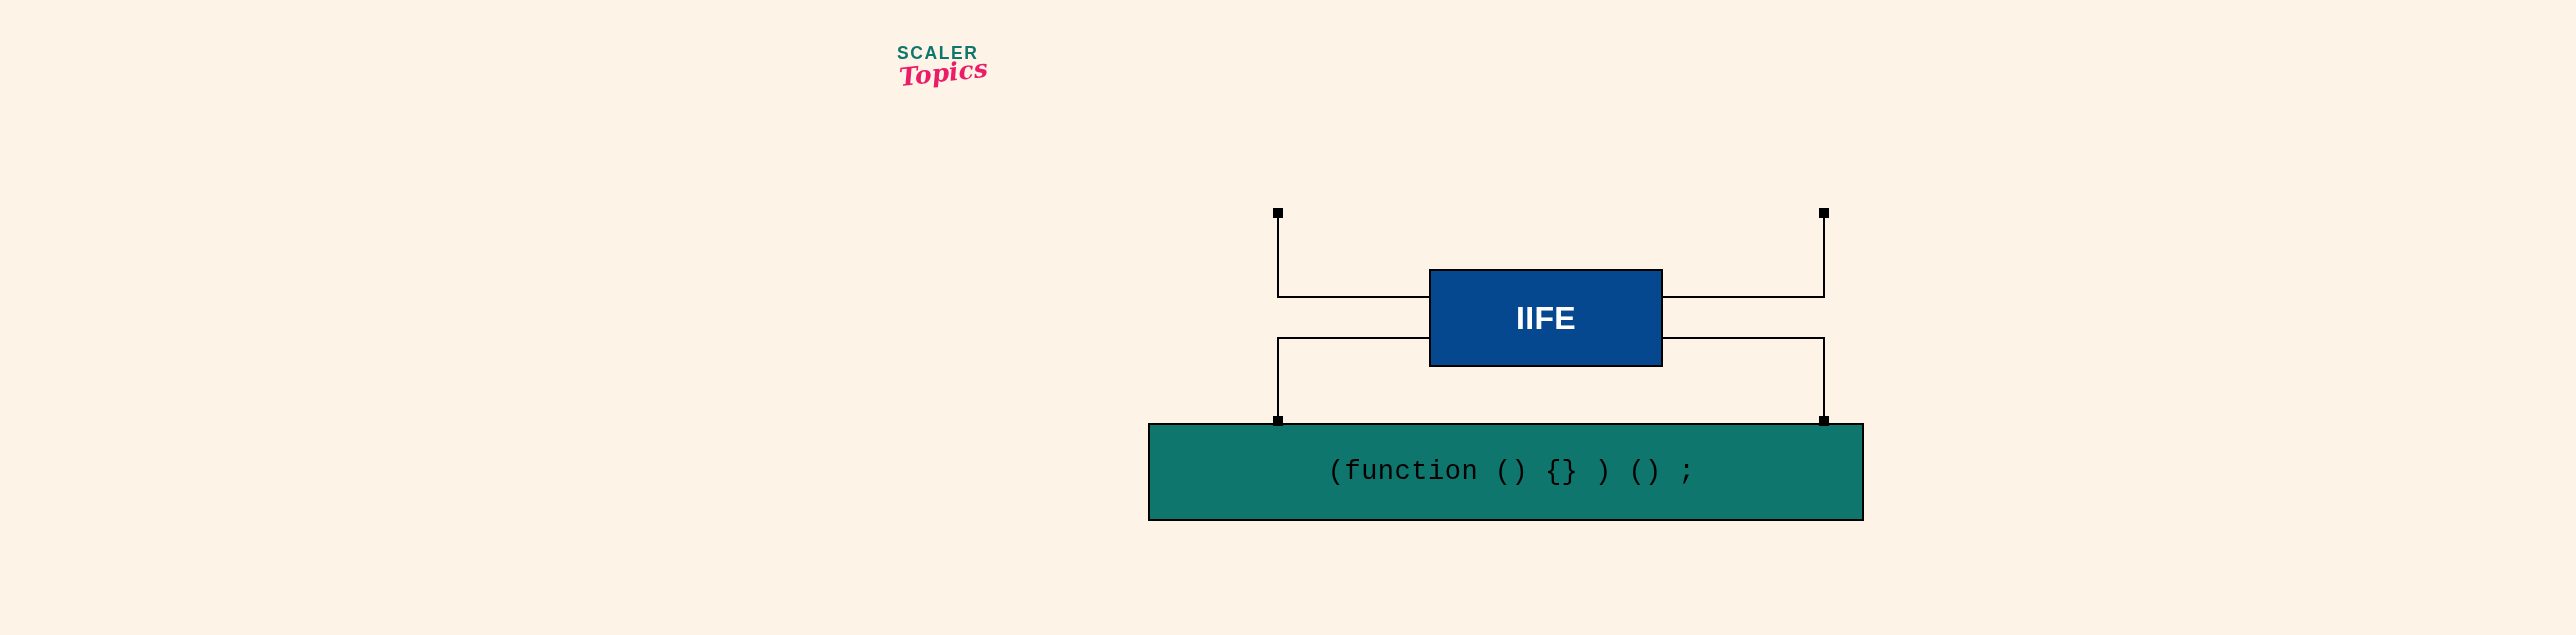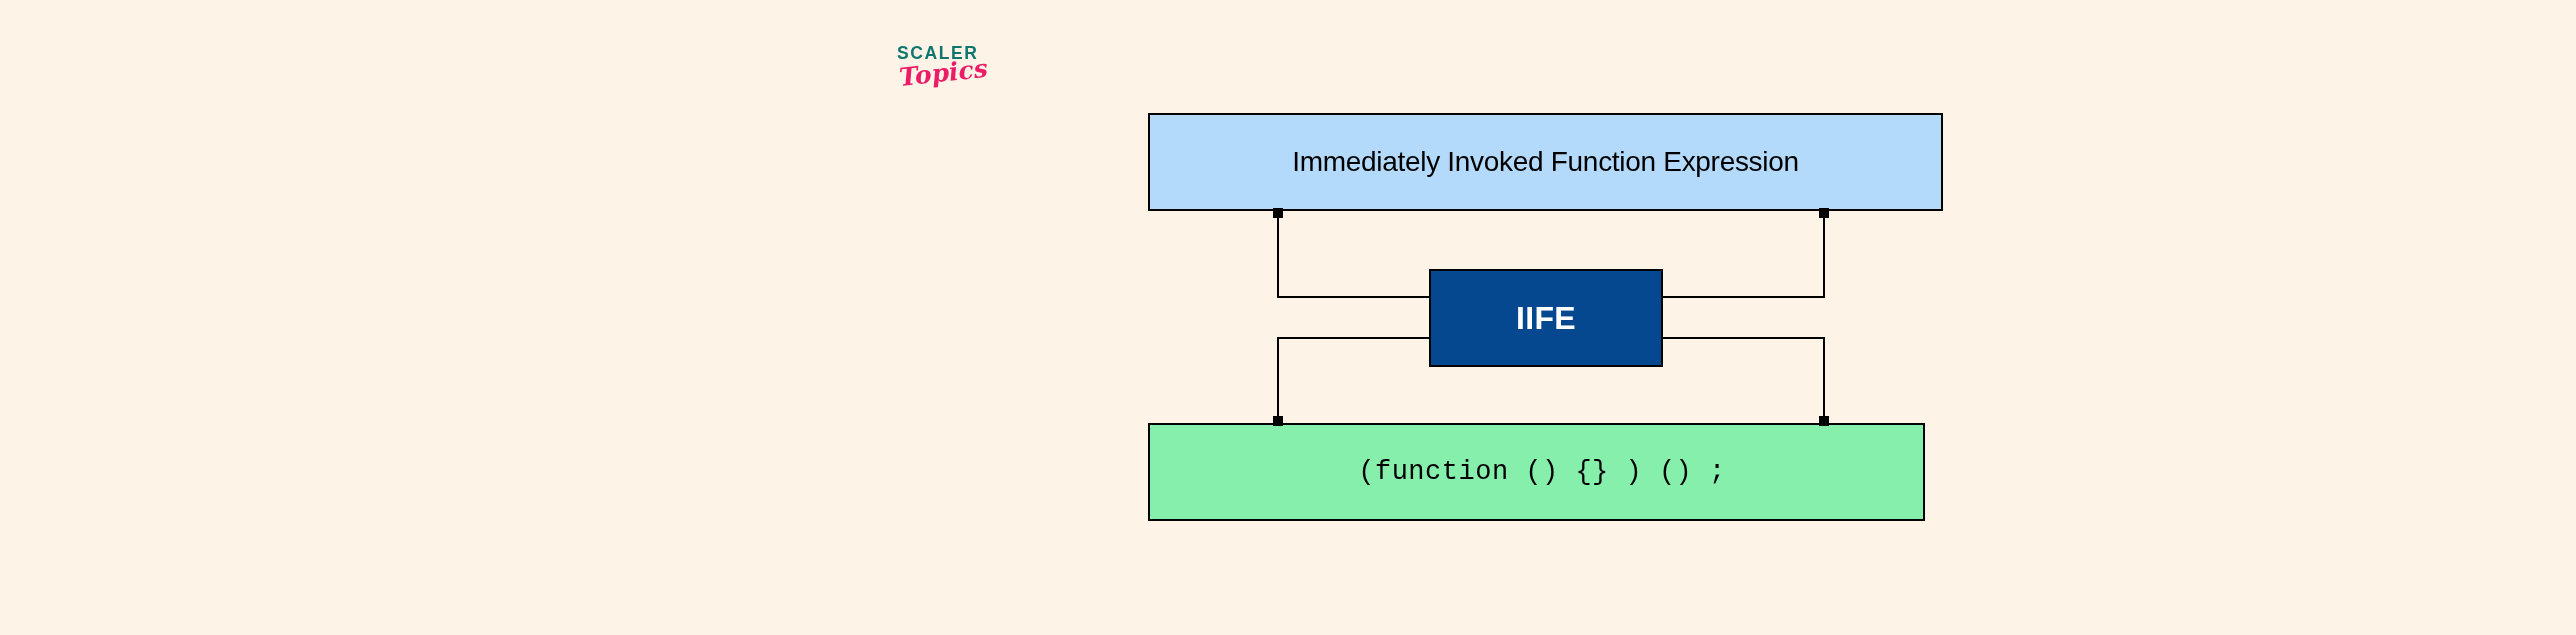--- a/index.html
+++ b/index.html
@@ -98,23 +98,23 @@
     font-weight: 700;
     color: #FFFFFF;
     letter-spacing: 0.3px;
     white-space: nowrap;
   }
 
   
   #node-code {
     left: 1148px;
     top: 423px;
-    width: 777px;
+    width: 716px;
     height: 98px;
-    background: #86efac;
+    background: #0f766e;
     padding-left: 11px;
   }
   #node-code .node-text {
     font-family: "Liberation Mono", "DejaVu Sans Mono", monospace;
     font-size: 27px;
     font-weight: 400;
     color: #000000;
     white-space: pre;
     letter-spacing: 0.5px;
   }
@@ -163,23 +163,20 @@
   <div class="edge edge-v" style="left:1277px; top:337px; height:89px;"></div>
 
   <div class="edge-marker" style="left:1273px; top:416px;"></div>
 
   <div class="edge edge-h" style="left:1661px; top:337px; width:164px;"></div>
 
   <div class="edge edge-v" style="left:1823px; top:337px; height:89px;"></div>
 
   <div class="edge-marker" style="left:1819px; top:416px;"></div>
 
-  <div class="node" id="node-title">
-    <span class="node-text">Immediately Invoked Function Expression</span>
-  </div>
 
   <div class="node" id="node-center">
     <span class="node-text">IIFE</span>
   </div>
 
   <div class="node" id="node-code">
     <span class="node-text">(function () {} ) () ;</span>
   </div>
 
 </div>

